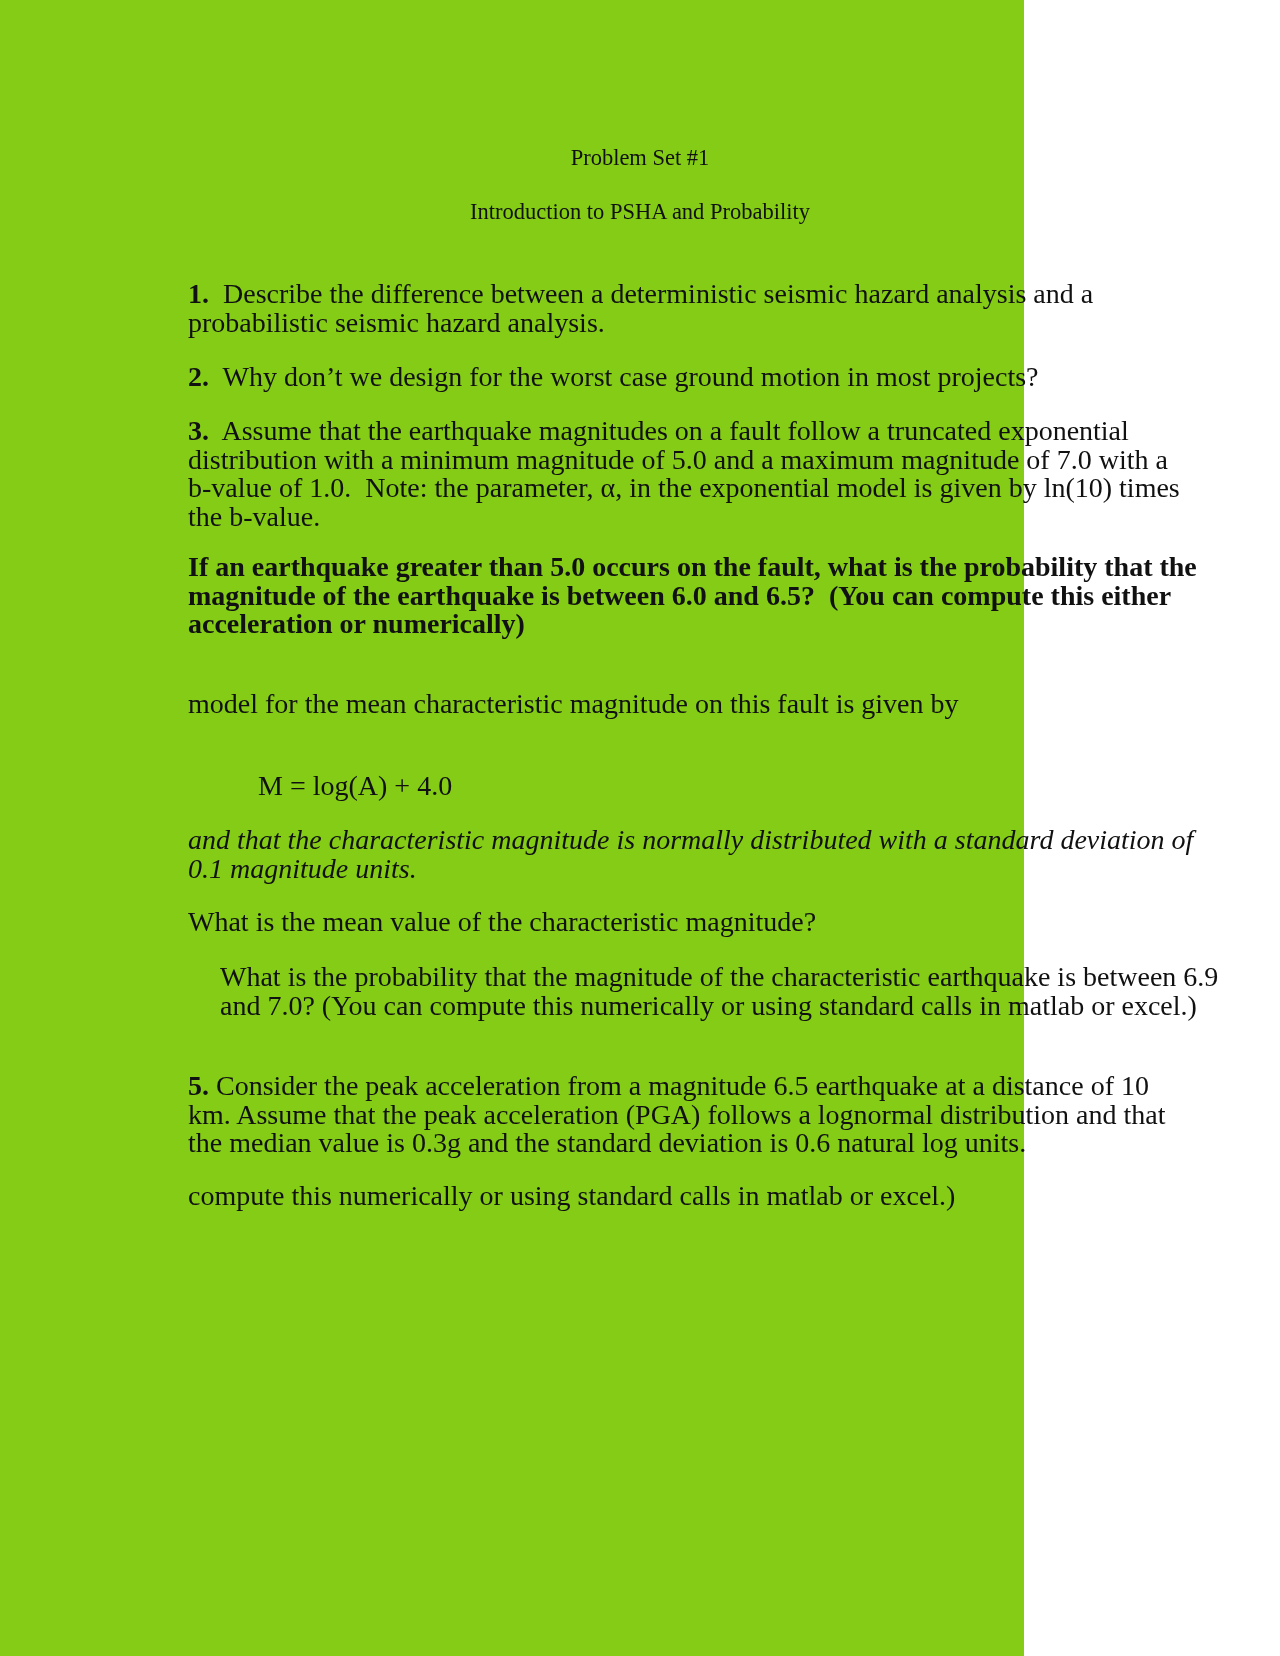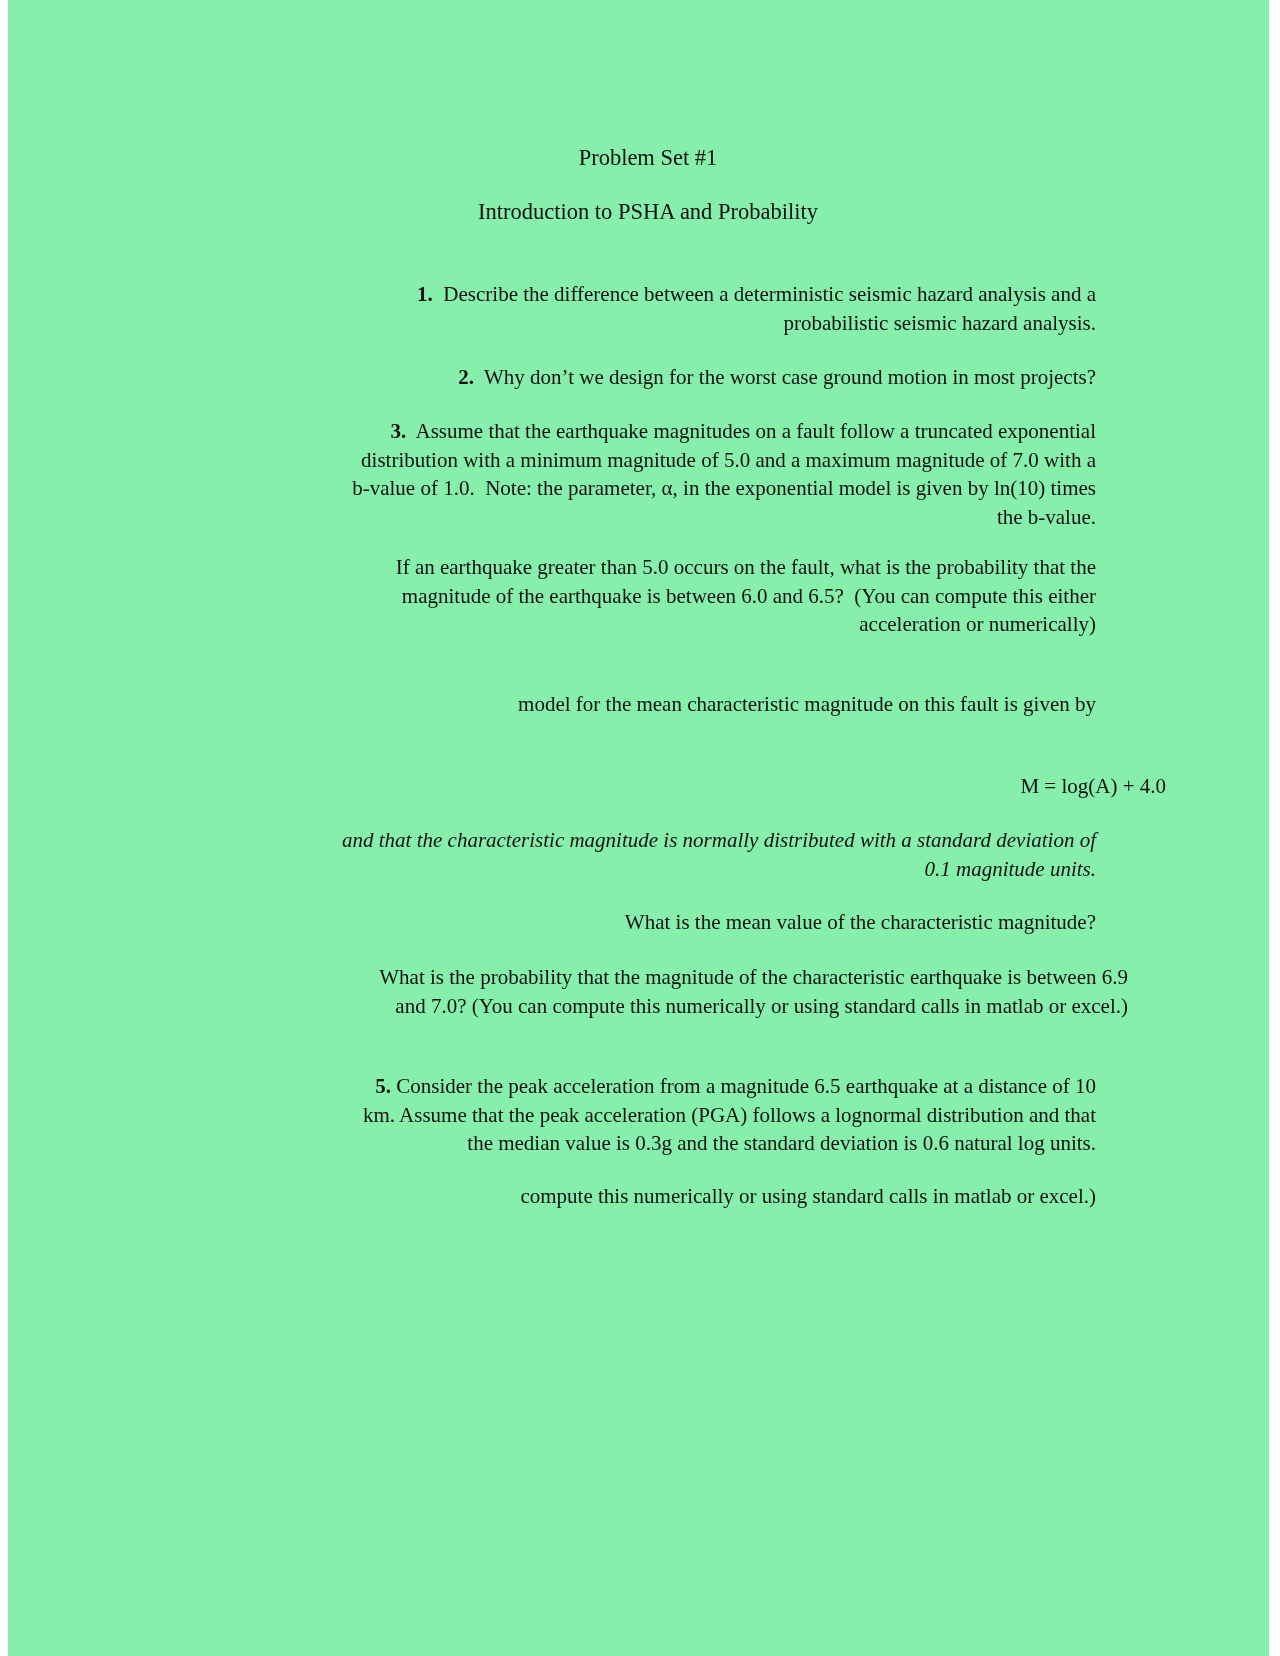--- a/index.html
+++ b/index.html
@@ -1,28 +1,28 @@
 <!DOCTYPE html>
 <html><head>
   <meta charset="utf-8">
   <style>
     html, body { margin: 0; padding: 0; background: #ffffff; }
     body { width: 1280px; height: 1656px; position: relative; overflow: hidden; }
     .page {
-      position: absolute; left: 8px; top: 0; width: 1261px; height: 1656px;
-      background: #86efac; color: #111111;
+      position: absolute; left: 0; top: 0; width: 1024px; height: 1656px;
+      background: #84cc16; color: #111111;
       font-family: "Liberation Serif", "DejaVu Serif", serif;
     }
     .title {
       position: absolute; left: 0; width: 1280px; text-align: center;
       font-size: 22.5px; line-height: 28px; white-space: nowrap;
     }
     .block {
       position: absolute; left: 188px; width: 900px;
-      font-size: 21px; line-height: 28.5px; white-space: nowrap; text-align: right;
+      font-size: 28px; line-height: 28.5px; white-space: nowrap;
     }
     .line { display: block; height: 28.5px; }
     .num { font-weight: bold; }
   </style>
 </head>
 <body>
 
 <div class="page">
 
   <div class="title" style="top:144px;">Problem Set #1</div>
@@ -36,21 +36,21 @@
   <div class="block" style="top:363px;">
     <span class="line"><span class="num">2.</span><span style="white-space:pre">  Why don’t we design for the worst case ground motion in most projects?</span></span>
   </div>
 
   <div class="block" style="top:417px;">
     <span class="line"><span class="num">3.</span><span style="white-space:pre">  Assume that the earthquake magnitudes on a fault follow a truncated exponential</span></span>
     <span class="line">distribution with a minimum magnitude of 5.0 and a maximum magnitude of 7.0 with a</span>
     <span class="line" style="white-space:pre">b-value of 1.0.  Note: the parameter, α, in the exponential model is given by ln(10) times</span>
     <span class="line">the b-value.</span>
   </div>
-  <div class="block" style="top:553px;">
+  <div class="block" style="top:553px;font-weight:bold;">
     <span class="line">If an earthquake greater than 5.0 occurs on the fault, what is the probability that the</span>
     <span class="line" style="white-space:pre">magnitude of the earthquake is between 6.0 and 6.5?  (You can compute this either</span>
     <span class="line">acceleration or numerically)</span>
   </div>
 
   <div class="block" style="top:690px;">
     <span class="line">model for the mean characteristic magnitude on this fault is given by</span>
   </div>
   <div class="block" style="top:772px; left:258px;">
     <span class="line">M = log(A) + 4.0</span>

